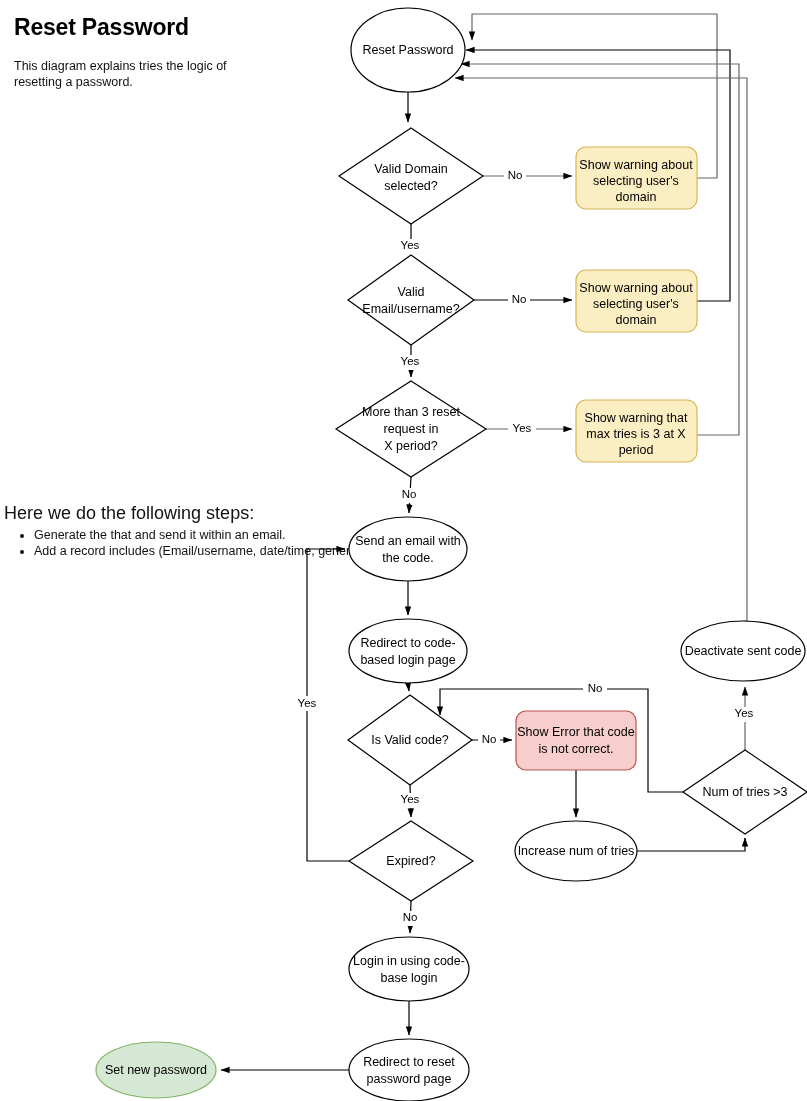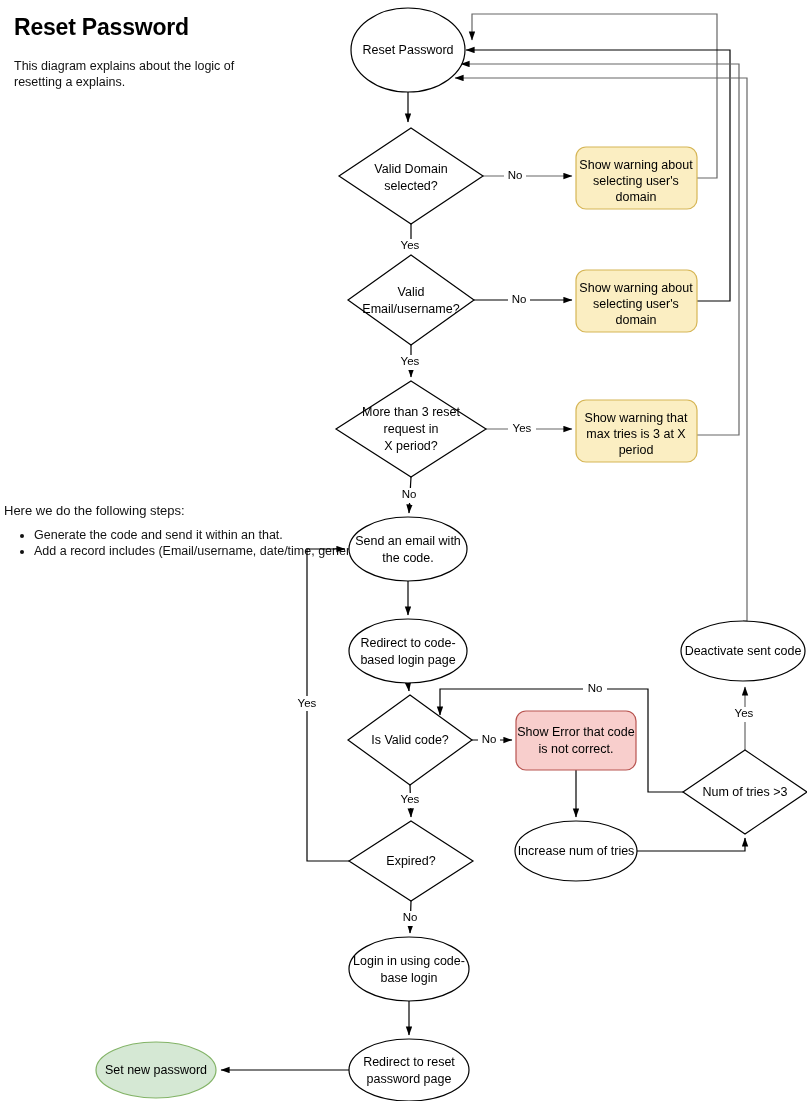--- a/index.html
+++ b/index.html
@@ -4,46 +4,46 @@
 <style>
   html,body{margin:0;padding:0;background:#ffffff;}
   body{width:807px;height:1101px;overflow:hidden;
        font-family:"Liberation Sans","DejaVu Sans",sans-serif;color:#000;}
   #root{position:relative;width:645px;height:1101px;}
 
   .title{position:absolute;left:14px;top:14px;font-size:23px;font-weight:bold;
          letter-spacing:-0.2px;color:#000;}
   .subtitle{position:absolute;left:14px;top:58px;width:250px;font-size:12.5px;
             line-height:16px;color:#111;}
-  .steps-intro{position:absolute;left:4px;top:503px;font-size:13px;color:#111;}
+  .steps-intro{position:absolute;left:4px;top:503px;font-size:18px;color:#111;}
   .steps-list{position:absolute;left:4px;top:527px;margin:0;padding-left:30px;
               font-size:12.5px;line-height:16px;color:#111;}
   .steps-list li{margin:0;padding:0;}
 
   svg{position:absolute;left:0;top:0;}
   .nodeText{font-family:"Liberation Sans","DejaVu Sans",sans-serif;font-size:12.5px;
             fill:#000;text-anchor:middle;dominant-baseline:middle;}
   .edgeLabel{font-family:"Liberation Sans","DejaVu Sans",sans-serif;font-size:11.5px;
              fill:#000;text-anchor:middle;dominant-baseline:middle;}
   .shape{fill:#ffffff;stroke:#000000;stroke-width:1.2;}
   .edge{fill:none;stroke:#000000;stroke-width:1.2;}
   .edge-gray{fill:none;stroke:#666666;stroke-width:1.2;}
   .labelbg{fill:#ffffff;}
 </style>
 </head>
 <body>
 
 <div id="root">
 
   <div class="title">Reset Password</div>
-  <div class="subtitle">This diagram explains about the logic of resetting a explains.</div>
+  <div class="subtitle">This diagram explains tries the logic of resetting a password.</div>
 
   <div class="steps-intro">Here we do the following steps:</div>
   <ul class="steps-list">
-    <li>Generate the code and send it within an that.</li>
+    <li>Generate the that and send it within an email.</li>
     <li>Add a record includes (Email/username, date/time, generated code, Domain).</li>
   </ul>
 
   <svg width="807" height="1101" viewBox="0 0 807 1101">
     <defs>
       <marker id="ah" markerWidth="10" markerHeight="10" refX="8.6" refY="3.2" orient="auto" markerUnits="userSpaceOnUse">
         <path d="M0,0 L9,3.2 L0,6.4 z" fill="#000000"></path>
       </marker>
       <marker id="ahg" markerWidth="10" markerHeight="10" refX="8.6" refY="3.2" orient="auto" markerUnits="userSpaceOnUse">
         <path d="M0,0 L9,3.2 L0,6.4 z" fill="#000000"></path>

